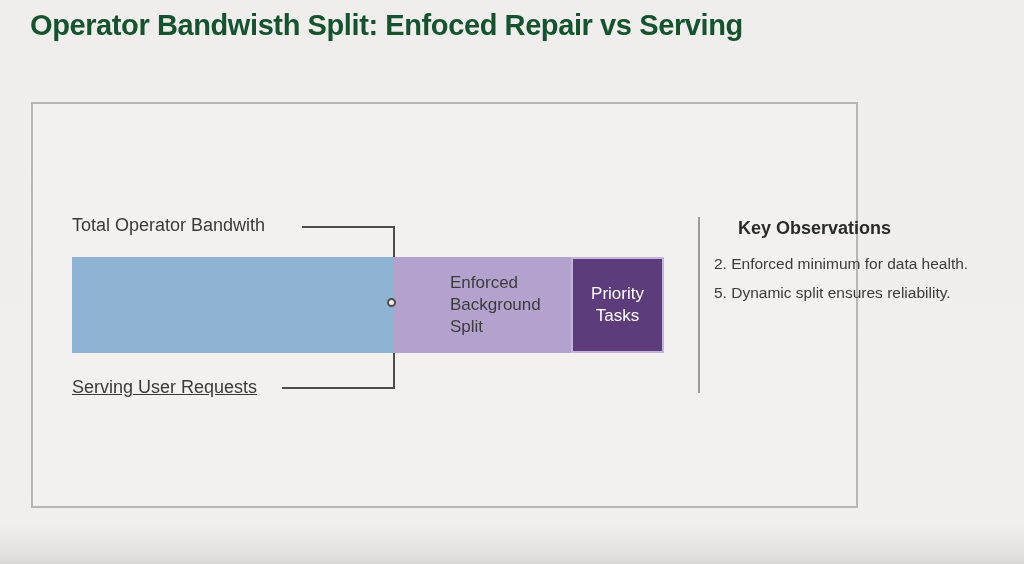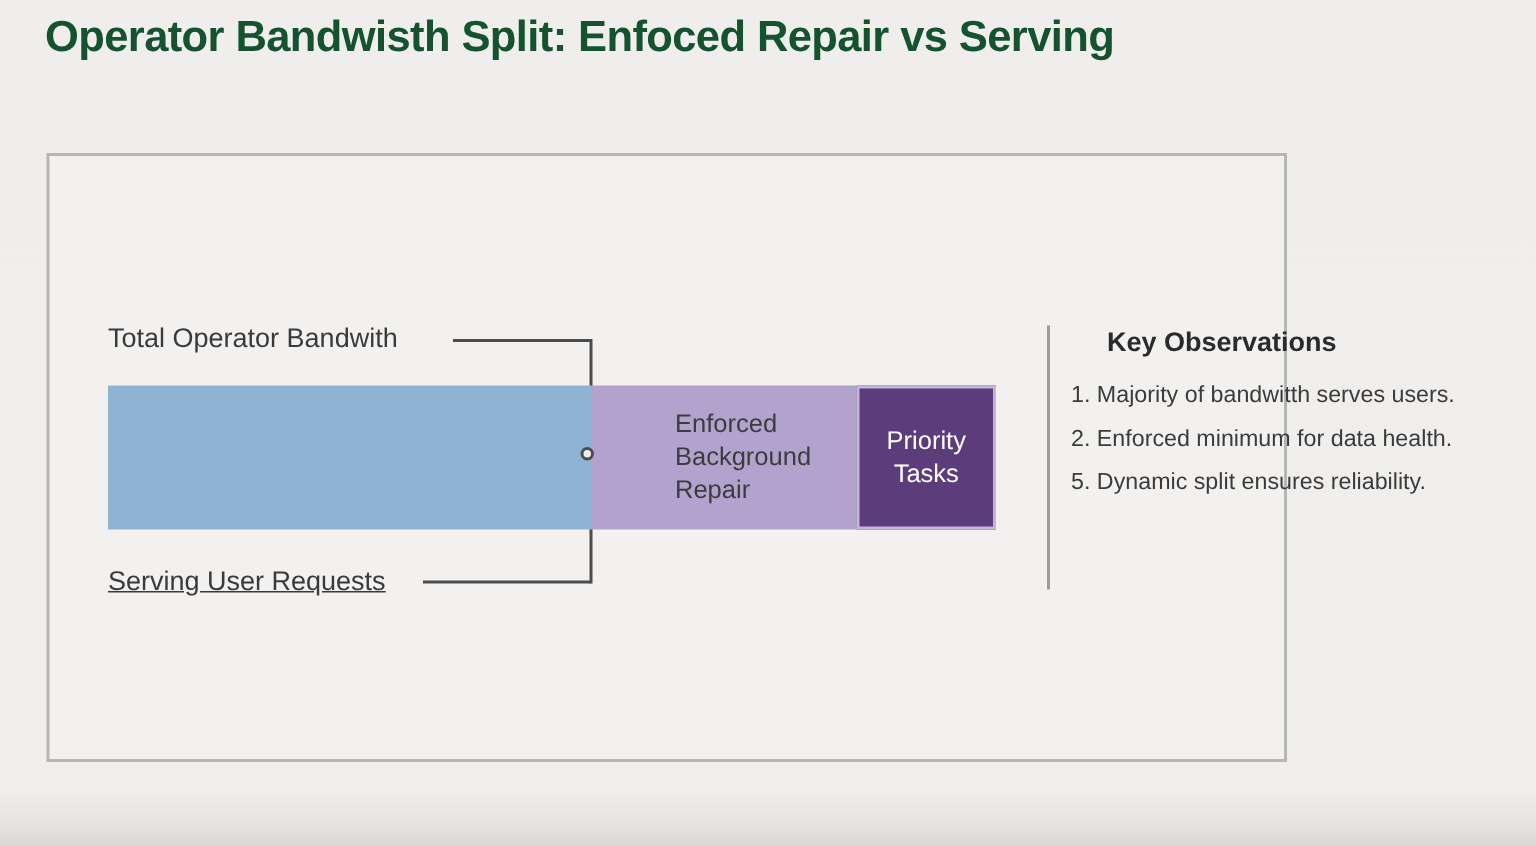--- a/index.html
+++ b/index.html
@@ -76,34 +76,33 @@
 
     <div class="label top-label">Total Operator Bandwith</div>
 
     <div class="conn conn-top-h"></div>
     <div class="conn conn-v"></div>
     <div class="conn conn-bottom-h"></div>
 
     <div class="bar">
       <div class="seg seg-serving" style="background: rgb(143, 180, 211);"></div>
       <div class="seg seg-repair" style="background: rgb(178, 162, 205);">
-        <span class="seg-text">Enforced Background Repair</span>
+        <span class="seg-text">Enforced Background Split</span>
       </div>
       <div class="seg seg-priority" style="background: rgb(93, 60, 123);">
         <span class="seg-text">Priority Tasks</span>
       </div>
     </div>
 
     <div class="handle"></div>
 
     <div class="label bottom-label">Serving User Requests</div>
 
     <div class="divider"></div>
 
     <div class="obs">
       <div class="obs-heading">Key Observations</div>
-      <div class="obs-item">1. Majority of bandwitth serves users.</div>
       <div class="obs-item">2. Enforced minimum for data health.</div>
       <div class="obs-item">5. Dynamic split ensures reliability.</div>
     </div>
 
   </div>
 </div>
 
 </body></html>

